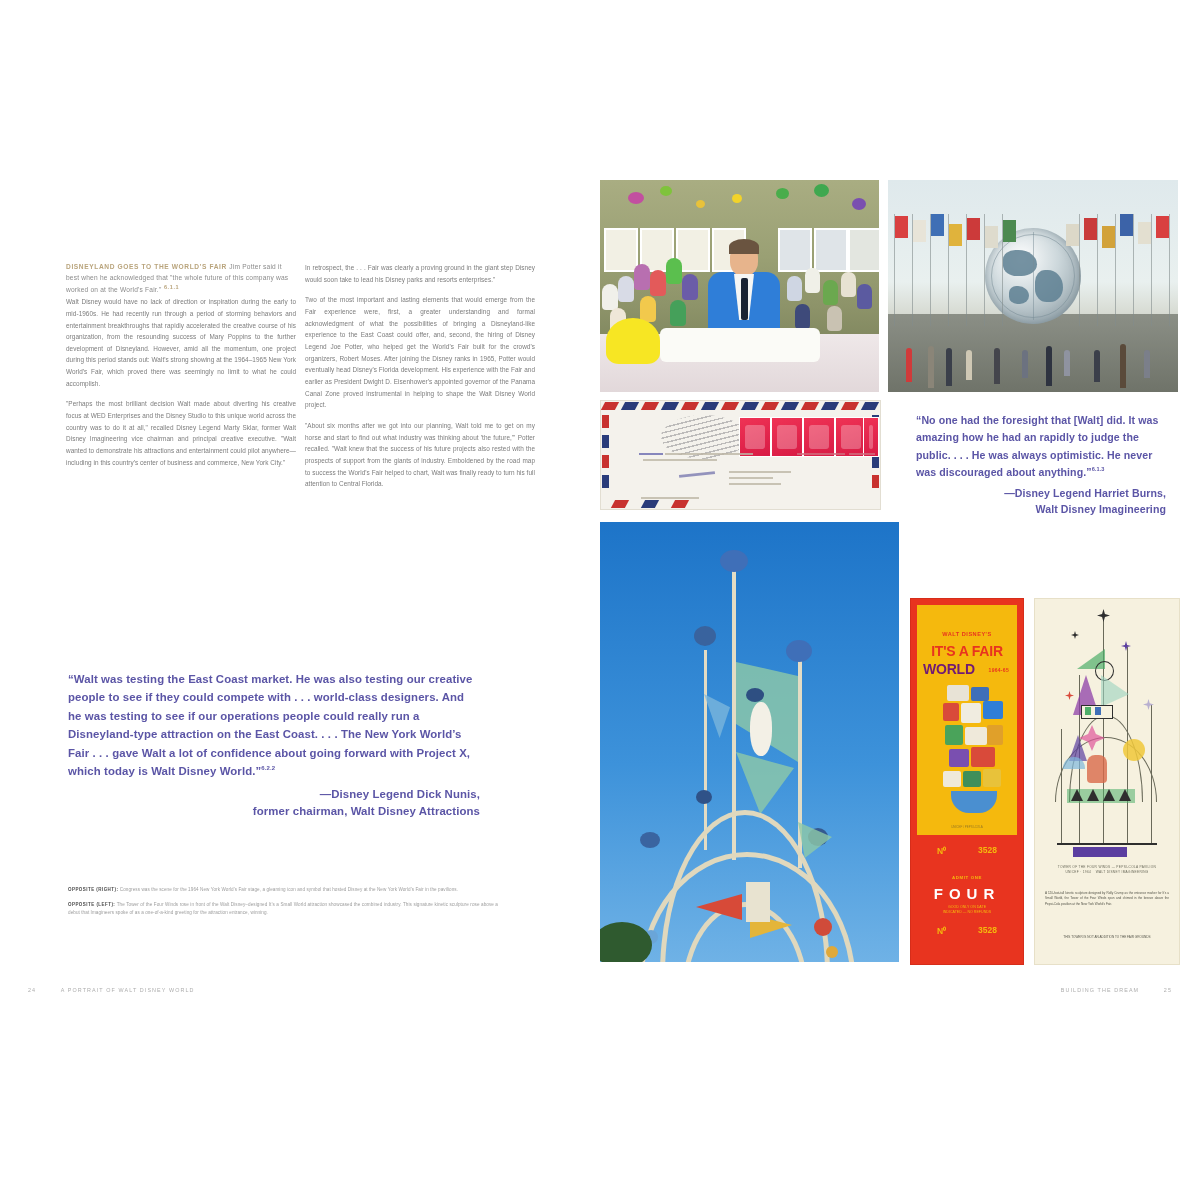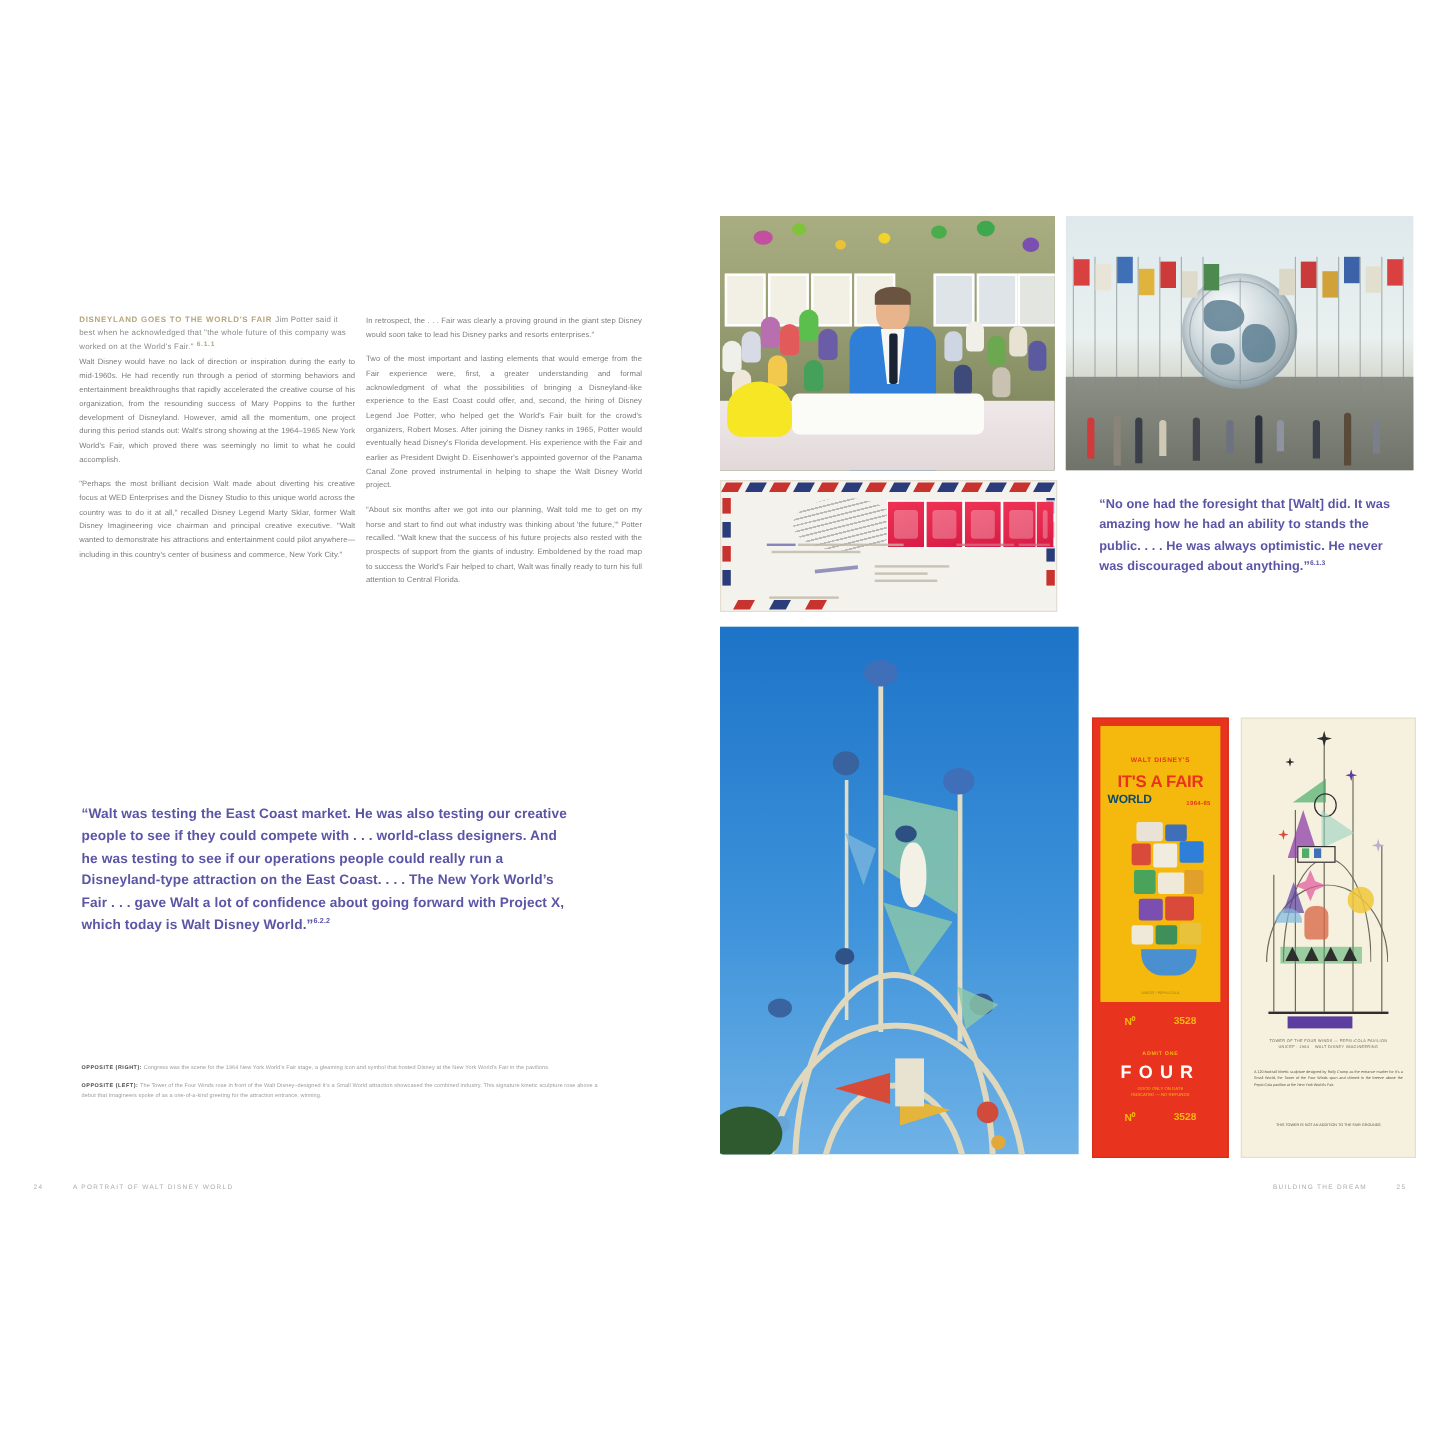--- a/index.html
+++ b/index.html
@@ -132,21 +132,21 @@
   .tw-sail{position:absolute;background:#8fc9a8;opacity:.8;}
   .tw-blob{position:absolute;border-radius:50%;}
   .tw-fin{position:absolute;}
   .tw-bush{position:absolute;left:-8px;bottom:-6px;width:60px;height:46px;border-radius:50%;background:#2f5a2f;}
 
   
   .ph-ticket{left:312px;top:448px;width:112px;height:365px;background:#e8341f;border:1px solid #d62d1a;}
   .tk-yellow{position:absolute;left:6px;top:6px;right:6px;height:230px;background:#f5b90d;}
   .tk-brand{position:absolute;left:0;right:0;top:26px;text-align:center;font-size:5.6px;font-weight:700;color:#e8341f;letter-spacing:.5px;}
   .tk-title1{position:absolute;left:0;right:0;top:38px;text-align:center;font-size:14px;font-weight:800;color:#e8341f;letter-spacing:-.2px;font-family:"Liberation Sans",sans-serif;}
-  .tk-title2{position:absolute;left:6px;top:56px;font-size:10px;font-weight:800;color:#0c4a6e;letter-spacing:-.2px;}
+  .tk-title2{position:absolute;left:6px;top:56px;font-size:14px;font-weight:800;color:#701a75;letter-spacing:-.2px;}
   .tk-sub{position:absolute;right:8px;top:62px;font-size:5px;font-weight:700;color:#e8341f;letter-spacing:.3px;}
   .tk-art{position:absolute;left:24px;top:80px;width:66px;height:130px;}
   .tk-art i{position:absolute;border-radius:2px;}
   .tk-credit{position:absolute;left:0;right:0;bottom:6px;text-align:center;font-size:3px;color:#9a7a22;}
   .tk-no1{position:absolute;left:0;right:0;top:246px;color:#f5b90d;font-size:8.5px;font-weight:700;display:flex;justify-content:space-around;padding:0 10px;box-sizing:border-box;}
   .tk-adm{position:absolute;left:0;right:0;top:276px;text-align:center;font-size:4.4px;font-weight:700;color:#f5b90d;letter-spacing:.6px;}
   .tk-adult{position:absolute;left:0;right:0;top:286px;text-align:center;font-size:15px;font-weight:800;color:#ffffff;letter-spacing:6px;}
   .tk-fine{position:absolute;left:0;right:0;top:306px;text-align:center;font-size:3.6px;color:#f5b90d;line-height:1.5;}
   .tk-no2{position:absolute;left:0;right:0;top:326px;color:#f5b90d;font-size:8.5px;font-weight:700;display:flex;justify-content:space-around;padding:0 10px;box-sizing:border-box;}
 
@@ -180,20 +180,24 @@
     </div>
 
     <div class="col col-b">
       <p class="body-p">In retrospect, the . . . Fair was clearly a proving ground in the giant step Disney would soon take to lead his Disney parks and resorts enterprises."</p>
       <p class="body-p">Two of the most important and lasting elements that would emerge from the Fair experience were, first, a greater understanding and formal acknowledgment of what the possibilities of bringing a Disneyland-like experience to the East Coast could offer, and, second, the hiring of Disney Legend Joe Potter, who helped get the World's Fair built for the crowd's organizers, Robert Moses. After joining the Disney ranks in 1965, Potter would eventually head Disney's Florida development. His experience with the Fair and earlier as President Dwight D. Eisenhower's appointed governor of the Panama Canal Zone proved instrumental in helping to shape the Walt Disney World project.</p>
       <p class="body-p">"About six months after we got into our planning, Walt told me to get on my horse and start to find out what industry was thinking about 'the future,'" Potter recalled. "Walt knew that the success of his future projects also rested with the prospects of support from the giants of industry. Emboldened by the road map to success the World's Fair helped to chart, Walt was finally ready to turn his full attention to Central Florida.</p>
     </div>
 
     <div class="pullquote-left">
       <span>“Walt was testing the East Coast market. He was also testing our creative people to see if they could compete with . . . world-class designers. And he was testing to see if our operations people could really run a Disneyland-type attraction on the East Coast. . . . The New York World’s Fair . . . gave Walt a lot of confidence about going forward with Project X, which today is Walt Disney World.”</span><sup>6.2.2</sup>
+      <span class="attrib">
+        <span>—Disney Legend Dick Nunis,</span><br>
+        <span>former chairman, Walt Disney Attractions</span>
+      </span>
     </div>
 
     <div class="captions">
       <div class="cap">
         <b>OPPOSITE (RIGHT):</b>
         <span>Congress was the scene for the 1964 New York World’s Fair stage, a gleaming icon and symbol that hosted Disney at the New York World’s Fair in the pavilions.</span>
       </div>
       <div class="cap">
         <b>OPPOSITE (LEFT):</b>
         <span>The Tower of the Four Winds rose in front of the Walt Disney–designed It’s a Small World attraction showcased the combined industry. This signature kinetic sculpture rose above a debut that Imagineers spoke of as a one-of-a-kind greeting for the attraction entrance, winning.</span>
@@ -359,21 +363,25 @@
       <span class="env-line red" style="left:196px;top:52px;width:48px;height:2px"></span>
       <span class="env-line red" style="left:248px;top:52px;width:26px;height:2px"></span>
       <span class="env-line blue" style="left:78px;top:72px;width:36px;height:3px;transform:rotate(-6deg)"></span>
       <span class="env-line" style="left:128px;top:70px;width:62px"></span>
       <span class="env-line" style="left:128px;top:76px;width:44px"></span>
       <span class="env-line" style="left:128px;top:82px;width:52px"></span>
       <span class="env-line" style="left:40px;top:96px;width:58px"></span>
     </div>
 
     <div class="pullquote-right">
-      <span>“No one had the foresight that [Walt] did. It was amazing how he had an ability to stands the public. . . . He was always optimistic. He never was discouraged about anything.”</span><sup>6.1.3</sup>
+      <span>“No one had the foresight that [Walt] did. It was amazing how he had an rapidly to judge the public. . . . He was always optimistic. He never was discouraged about anything.”</span><sup>6.1.3</sup>
+      <span class="attrib">
+        <span>—Disney Legend Harriet Burns,</span><br>
+        <span>Walt Disney Imagineering</span>
+      </span>
     </div>
 
     <div class="ph ph-tower">
       <div class="tw-sky"></div>
       <div>
         <span class="tw-mast" style="left:132px;top:38px;width:4px;height:300px"></span>
         <span class="tw-mast" style="left:198px;top:126px;width:4px;height:220px"></span>
         <span class="tw-mast" style="left:104px;top:128px;width:3px;height:200px"></span>
         <span class="tw-sail" style="left:136px;top:140px;width:62px;height:100px;clip-path:polygon(0 0,100% 14%,100% 100%,0 62%)"></span>
         <span class="tw-sail" style="left:136px;top:230px;width:58px;height:62px;clip-path:polygon(0 0,100% 26%,42% 100%)"></span>

